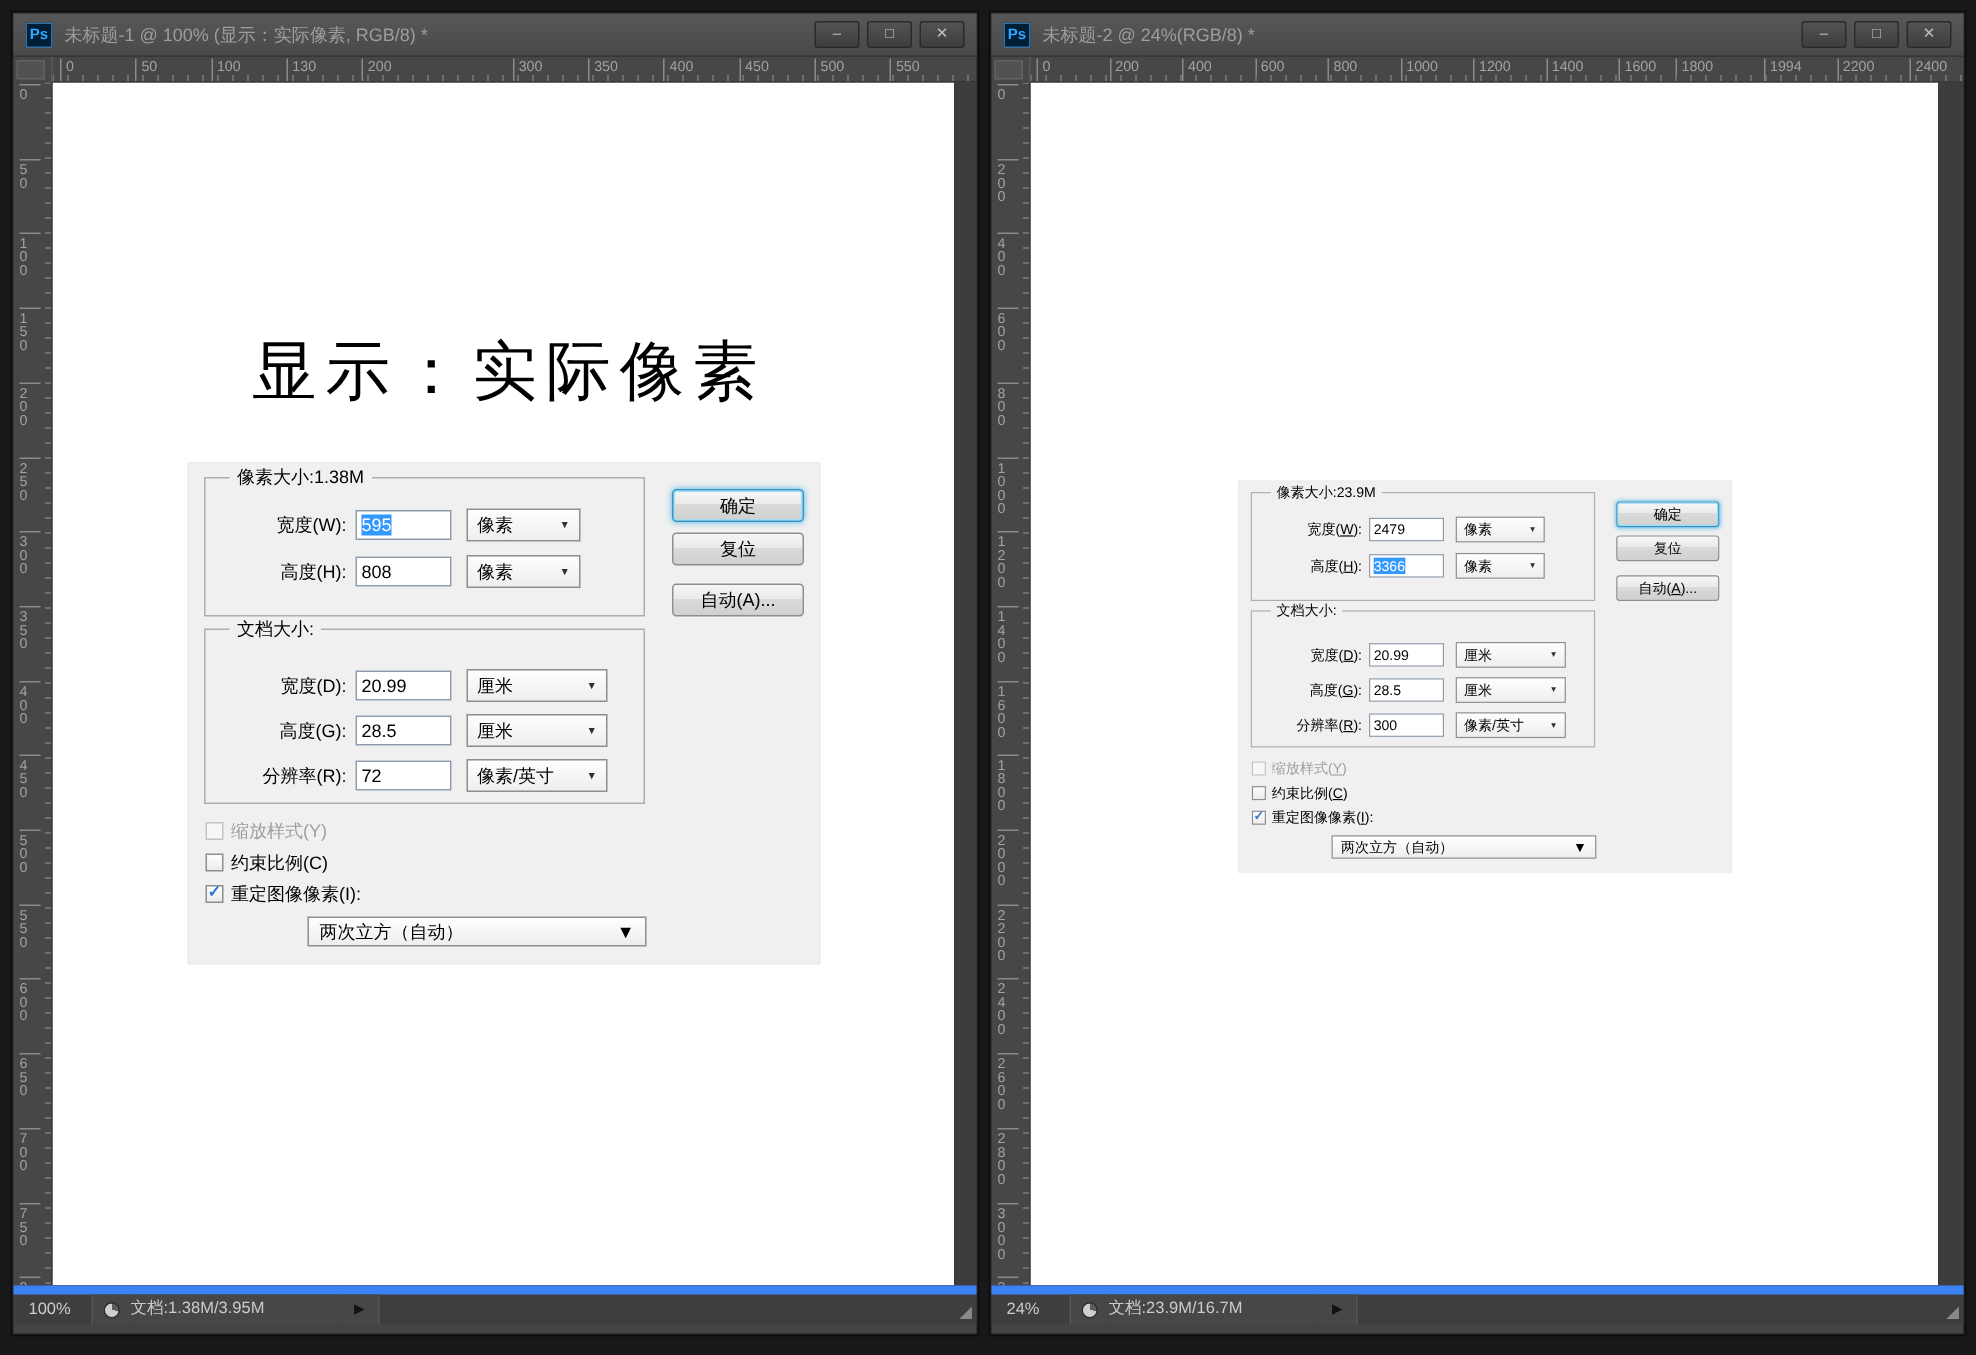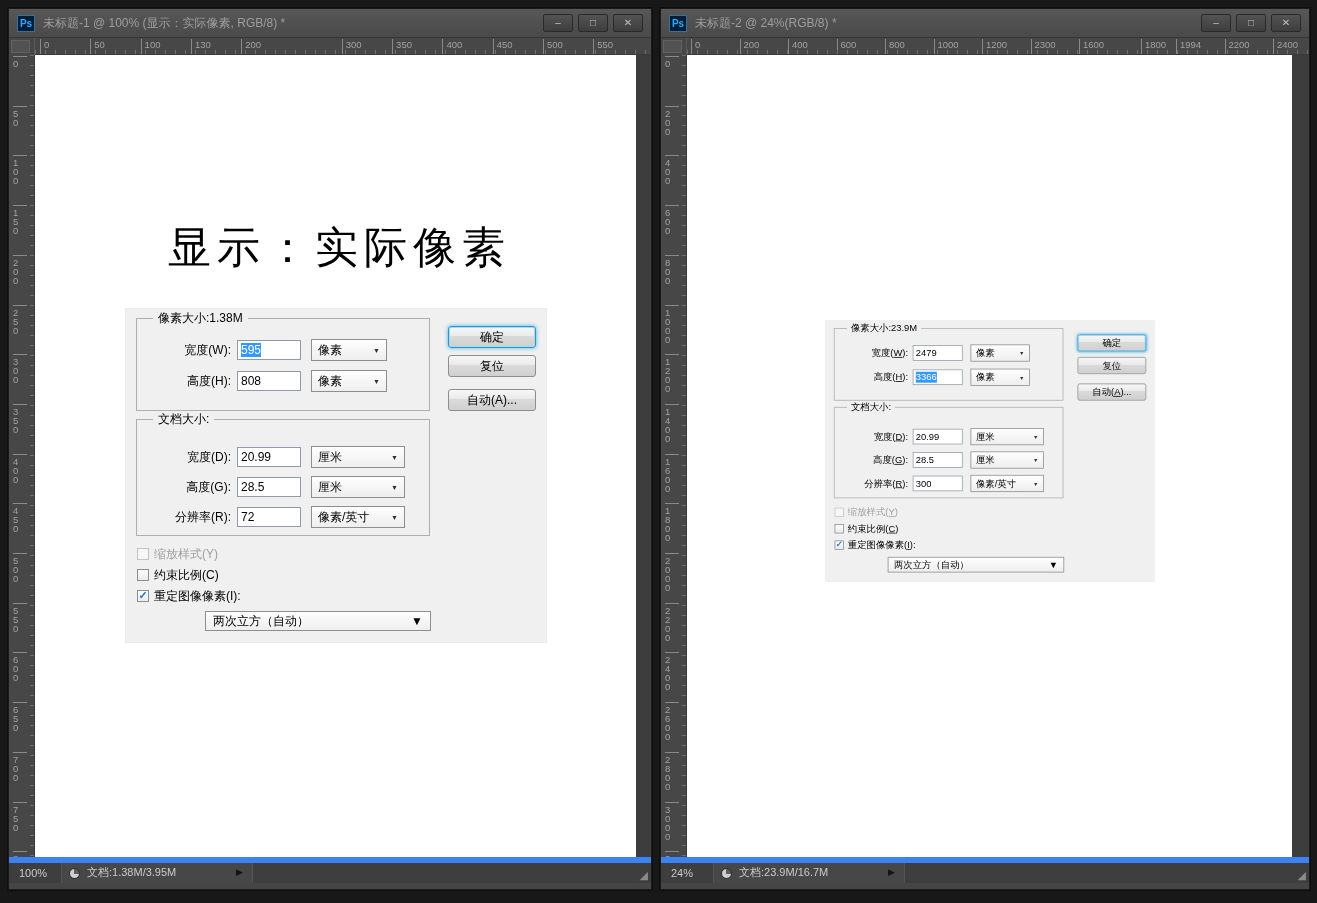--- a/index.html
+++ b/index.html
@@ -299,23 +299,23 @@
   <div class="rulerbar">
     <div class="ruler-corner"></div>
     <div class="ruler-h">
         <span class="rnum-h" style="left: 4px;">0</span>
         <span class="rnum-h" style="left: 52.5px;">200</span>
         <span class="rnum-h" style="left: 101px;">400</span>
         <span class="rnum-h" style="left: 149.5px;">600</span>
         <span class="rnum-h" style="left: 198px;">800</span>
         <span class="rnum-h" style="left: 246.5px;">1000</span>
         <span class="rnum-h" style="left: 295px;">1200</span>
-        <span class="rnum-h" style="left: 343.5px;">2300</span>
+        <span class="rnum-h" style="left: 343.5px;">1400</span>
         <span class="rnum-h" style="left: 392px;">1600</span>
-        <span class="rnum-h" style="left: 454px;">1800</span>
+        <span class="rnum-h" style="left: 430px;">1800</span>
         <span class="rnum-h" style="left: 489px;">1994</span>
         <span class="rnum-h" style="left: 537.5px;">2200</span>
         <span class="rnum-h" style="left: 586px;">2400</span>
       </div>
   </div>
   <div class="main">
     <div class="ruler-v">
         <span class="rnum-v" style="top: 1px;">0</span>
         <span class="rnum-v" style="top: 50.7px;">2
 0

